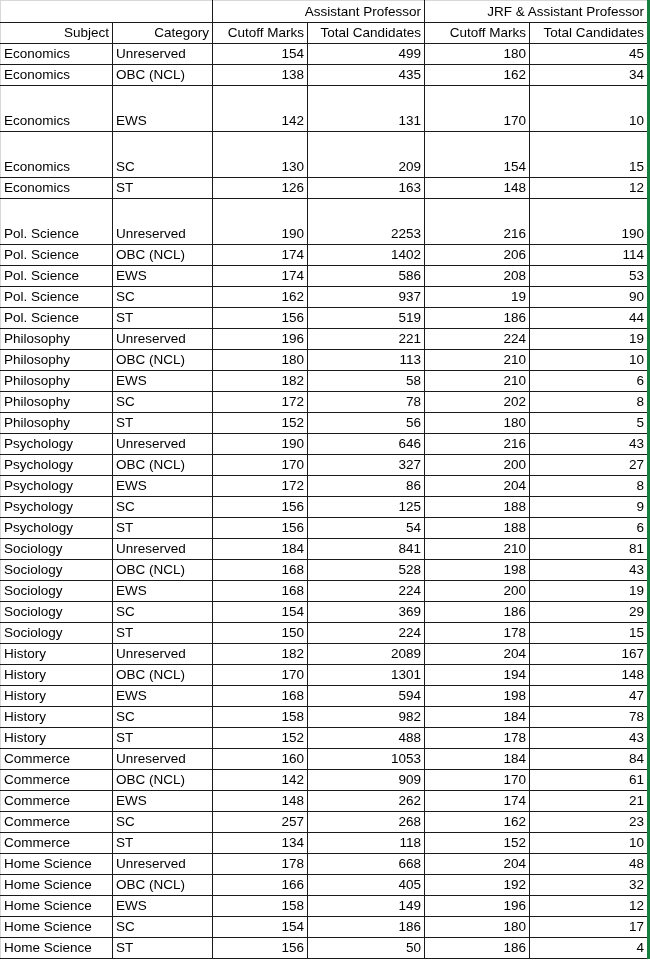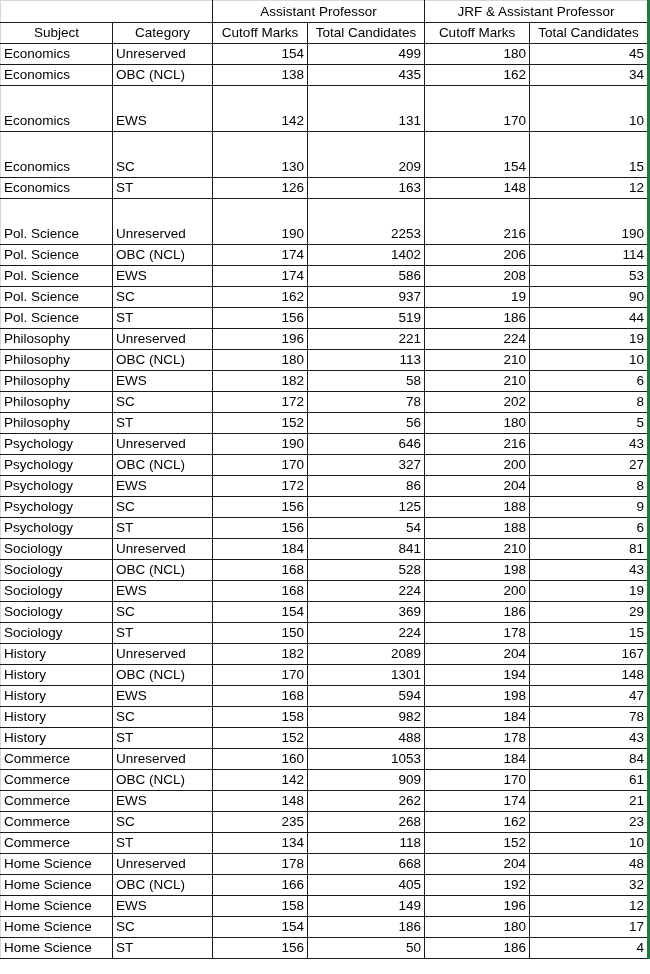--- a/index.html
+++ b/index.html
@@ -25,22 +25,22 @@
     line-height: 20px;
     vertical-align: bottom;
     white-space: nowrap;
     overflow: hidden;
     font-weight: normal;
   }
   tr.top th { border-top: 1px solid #d8d8d8; height: 21px; }
   tr.top th.blank { border-left: 1px solid #d8d8d8; border-top: 1px solid #d8d8d8; }
   td:first-child, th:first-child { border-left: 1px solid #d8d8d8; }
   td:last-child, th:last-child { border-right: 7px solid #15803d; }
-  th.group { text-align: center; }
-  th.sub { text-align: center; }
+  th.group { text-align: right; }
+  th.sub { text-align: right; }
   td.text { text-align: left; }
   td.num { text-align: right; }
   tr.tall td { height: 45px; }
 </style>
 </head>
 <body>
 
 <table>
   <colgroup>
     <col class="c-subject">
@@ -326,21 +326,21 @@
         <td class="text">Commerce</td>
         <td class="text">EWS</td>
         <td class="num">148</td>
         <td class="num">262</td>
         <td class="num">174</td>
         <td class="num">21</td>
       </tr>
       <tr>
         <td class="text">Commerce</td>
         <td class="text">SC</td>
-        <td class="num">235</td>
+        <td class="num">257</td>
         <td class="num">268</td>
         <td class="num">162</td>
         <td class="num">23</td>
       </tr>
       <tr>
         <td class="text">Commerce</td>
         <td class="text">ST</td>
         <td class="num">134</td>
         <td class="num">118</td>
         <td class="num">152</td>

